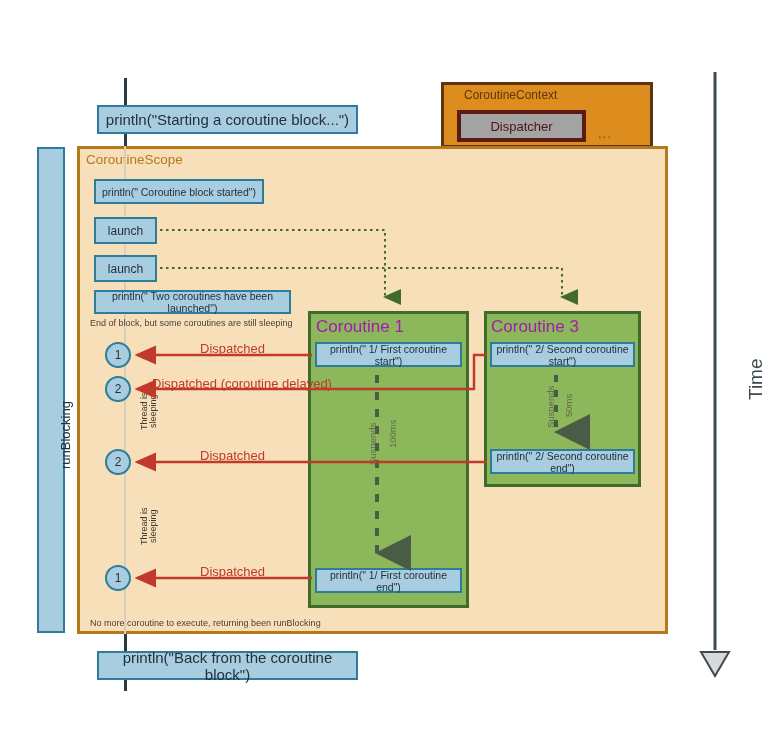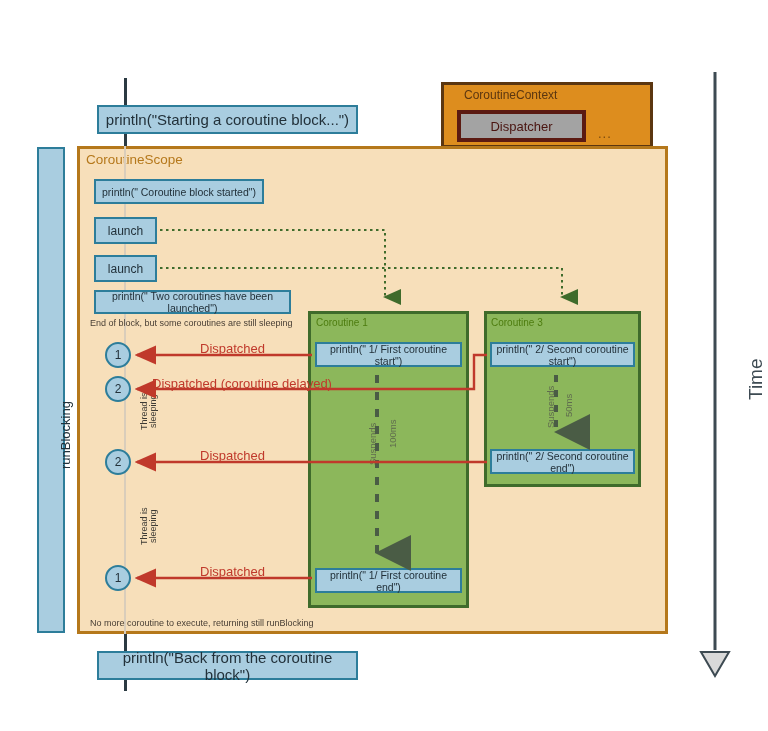--- a/index.html
+++ b/index.html
@@ -24,21 +24,21 @@
 
   
   .ctx{background:#dd8d1e;border:3px solid #5b3610;}
   .ctx-label{font-size:12px;color:#5b3610;}
   .dispatcher{background:#a3a3a3;border:4px solid #5b1a12;color:#4a1410;
               display:flex;align-items:center;justify-content:center;font-size:13px;}
   .ctx-dots{font-size:13px;color:#7a4a10;letter-spacing:1px;}
 
   
   .cobox{background:#8cb75b;border:3px solid #3f6b2b;}
-  .cobox-label{font-size:10px;color:#4d7c0f;}
+  .cobox-label{font-size:17px;color:#a21caf;}
 
   
   .mainline{background:#2b3a42;width:3px;}
   .scopeline{background:#d9cdbb;width:2px;}
 
   
   .circ{width:26px;height:26px;border-radius:50%;background:#a9cde0;border:2px solid #2d7d9a;
         display:flex;align-items:center;justify-content:center;font-size:12px;color:#22313a;}
 
   
@@ -81,21 +81,21 @@
   <div class="abs scope-label">CoroutineScope</div>
 
   <div class="abs scopeline" style="left:124px;top:146px;height:488px;"></div>
 
   <div class="abs bluebox small" style="left:94px;top:179px;width:170px;height:25px;">println(" Coroutine block started")</div>
   <div class="abs bluebox mid" style="left:94px;top:217px;width:63px;height:27px;">launch</div>
   <div class="abs bluebox mid" style="left:94px;top:255px;width:63px;height:27px;">launch</div>
   <div class="abs bluebox small" style="left:94px;top:290px;width:197px;height:24px;">println(" Two coroutines have been launched")</div>
 
   <div class="abs scope-note" style="left:90px;top:318px;">End of block, but some coroutines are still sleeping</div>
-  <div class="abs scope-note" style="left:90px;top:618px;">No more coroutine to execute, returning still runBlocking</div>
+  <div class="abs scope-note" style="left:90px;top:618px;">No more coroutine to execute, returning been runBlocking</div>
 
   <div class="abs cobox" style="left:308px;top:311px;width:161px;height:297px;"></div>
   <div class="abs cobox-label" style="left:316px;top:317px;">Coroutine 1</div>
   <div class="abs bluebox small" style="left:315px;top:342px;width:147px;height:25px;">println(" 1/ First coroutine start")</div>
   <div class="abs bluebox small" style="left:315px;top:568px;width:147px;height:25px;">println(" 1/ First coroutine end")</div>
   <div class="abs" style="left:367px;top:465px;">
     <span class="vert suspend" style="position:absolute;left:0;top:0;">Suspends</span>
   </div>
   <div class="abs" style="left:387px;top:448px;">
     <span class="vert ms" style="position:absolute;left:0;top:0;">100ms</span>

